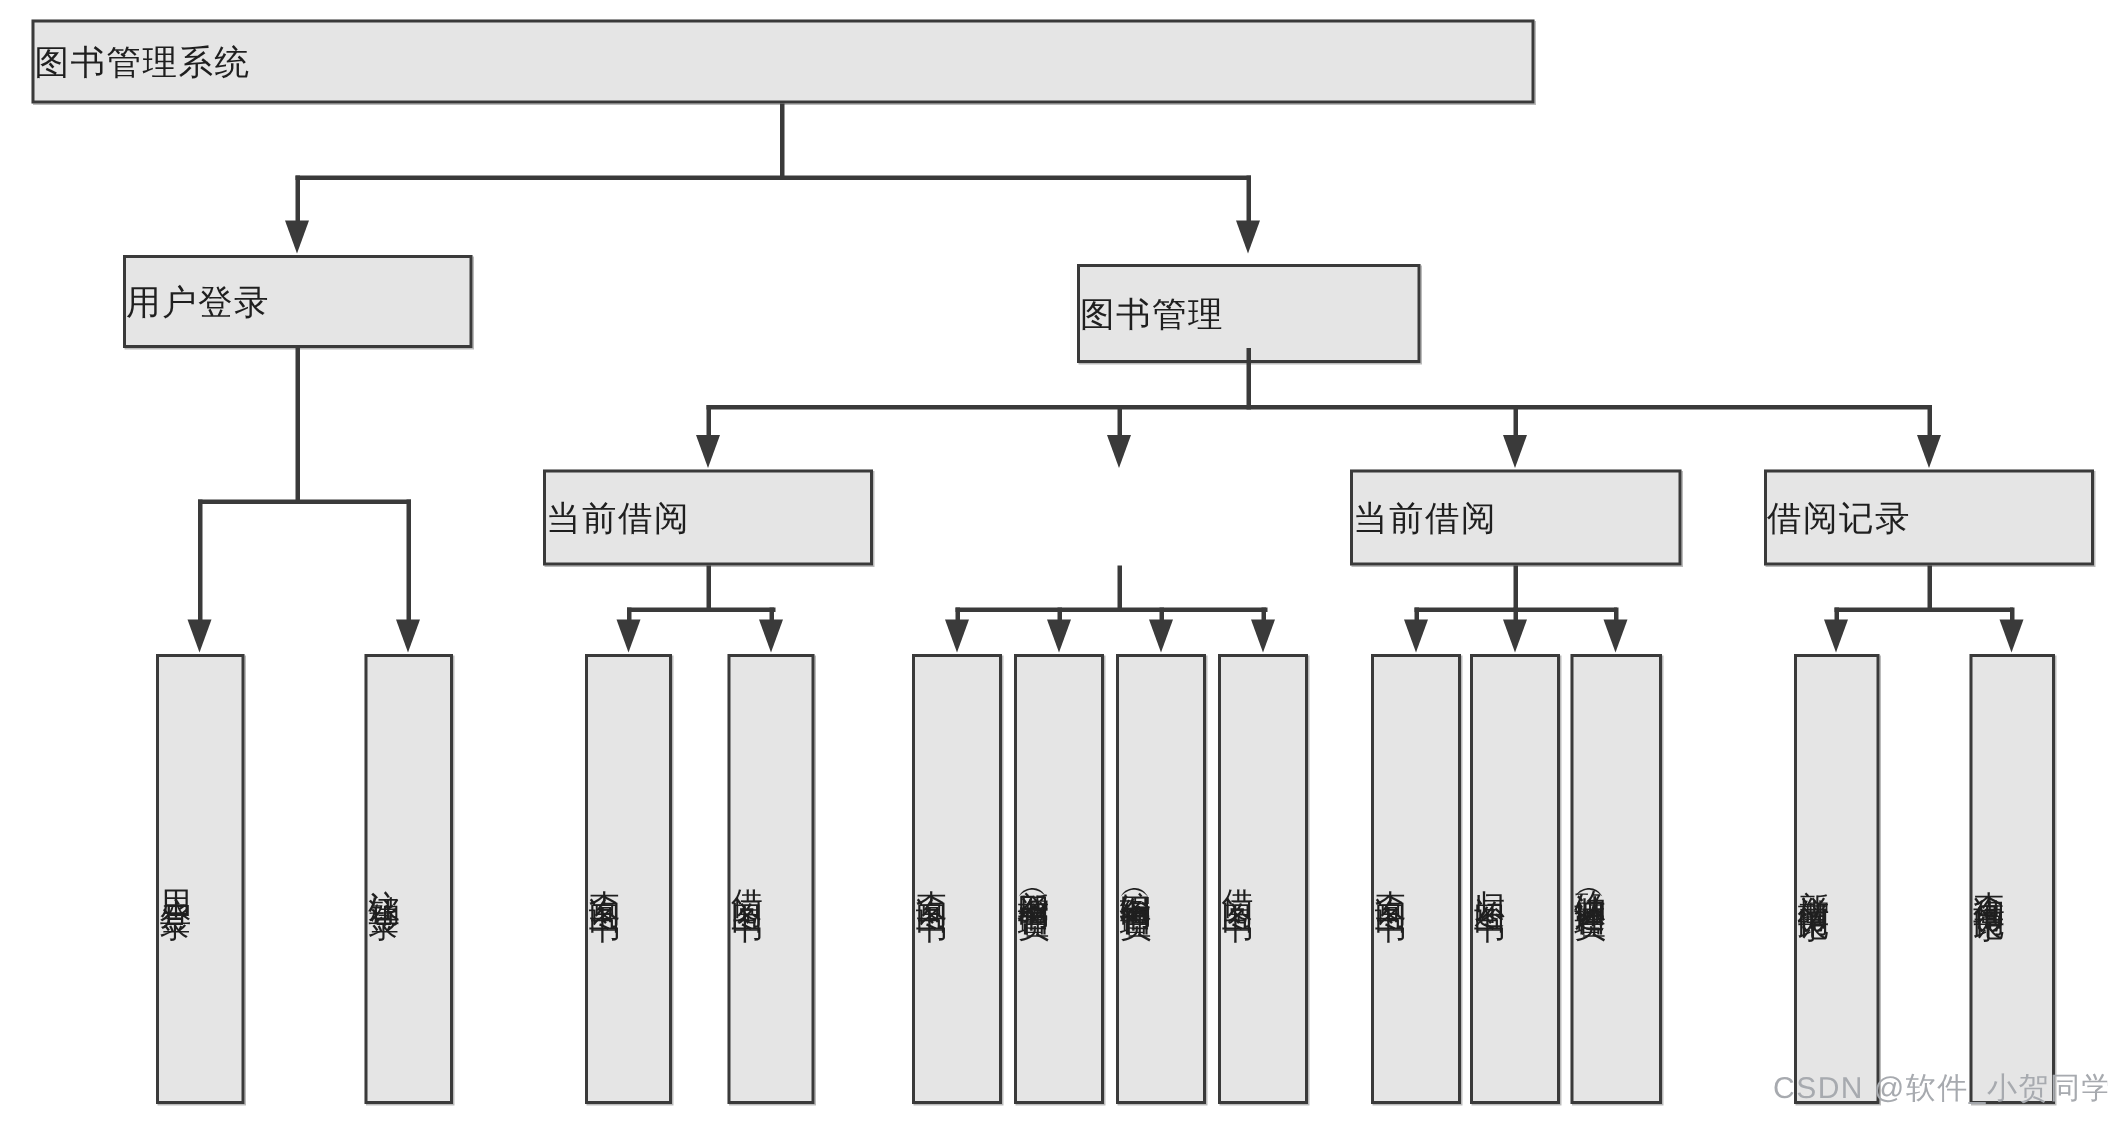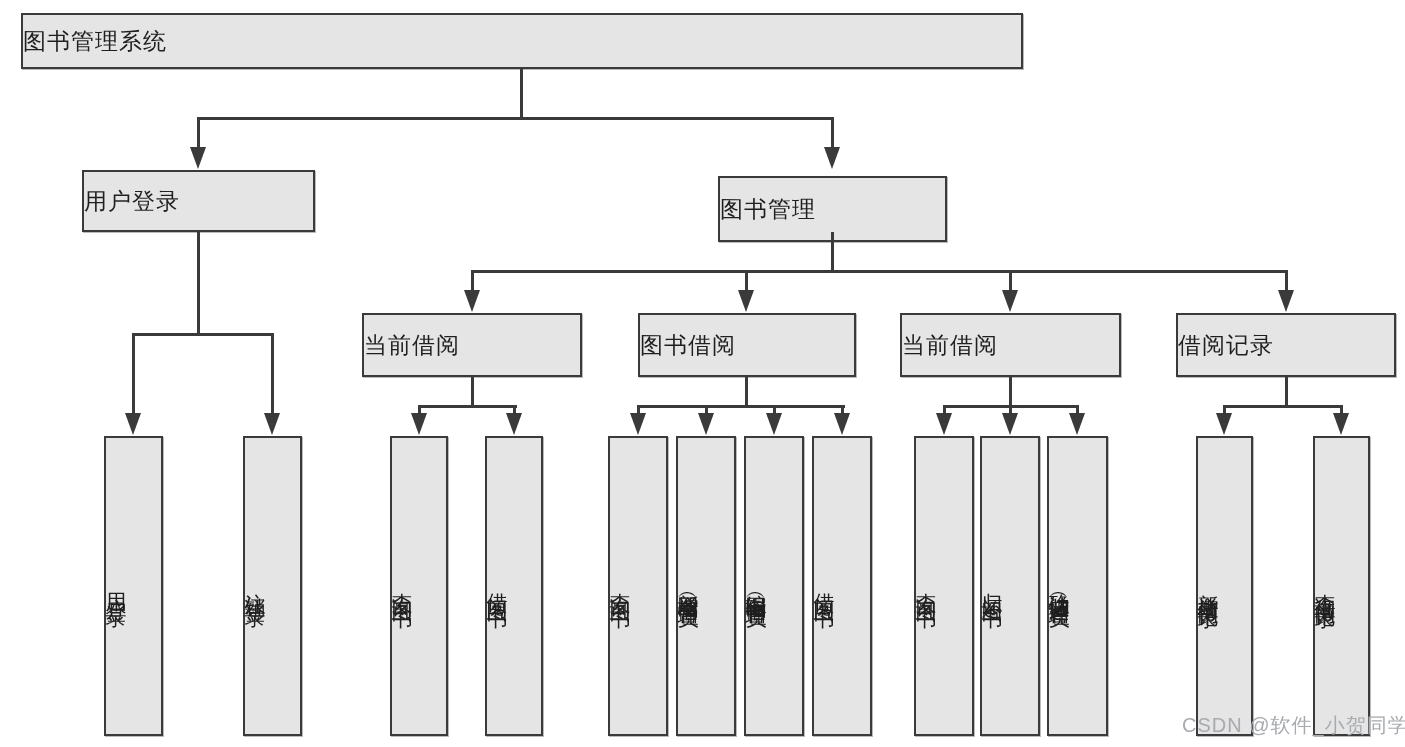--- a/index.html
+++ b/index.html
@@ -69,23 +69,20 @@
   <div class="arrow" style="left:464px;top:290px;"></div>
   <div class="vline" style="left:745px;top:270px;height:22px;"></div>
   <div class="arrow" style="left:738px;top:290px;"></div>
   <div class="vline" style="left:1009px;top:270px;height:22px;"></div>
   <div class="arrow" style="left:1002px;top:290px;"></div>
   <div class="vline" style="left:1285px;top:270px;height:22px;"></div>
   <div class="arrow" style="left:1278px;top:290px;"></div>
 
   <div class="box hbox" style="left:362px;top:313px;width:220px;height:64px;">
     <span>当前借阅</span>
-  </div>
-  <div class="box hbox" style="left:638px;top:313px;width:218px;height:64px;">
-    <span>图书借阅</span>
   </div>
   <div class="box hbox" style="left:1176px;top:313px;width:220px;height:64px;">
     <span>借阅记录</span>
   </div>
   <div class="box hbox" style="left:900px;top:313px;width:221px;height:64px;">
     <span>当前借阅</span>
   </div>
 
   <div class="vline" style="left:471px;top:377px;height:31px;"></div>
   <div class="hline" style="left:418px;top:405px;width:99px;"></div>

